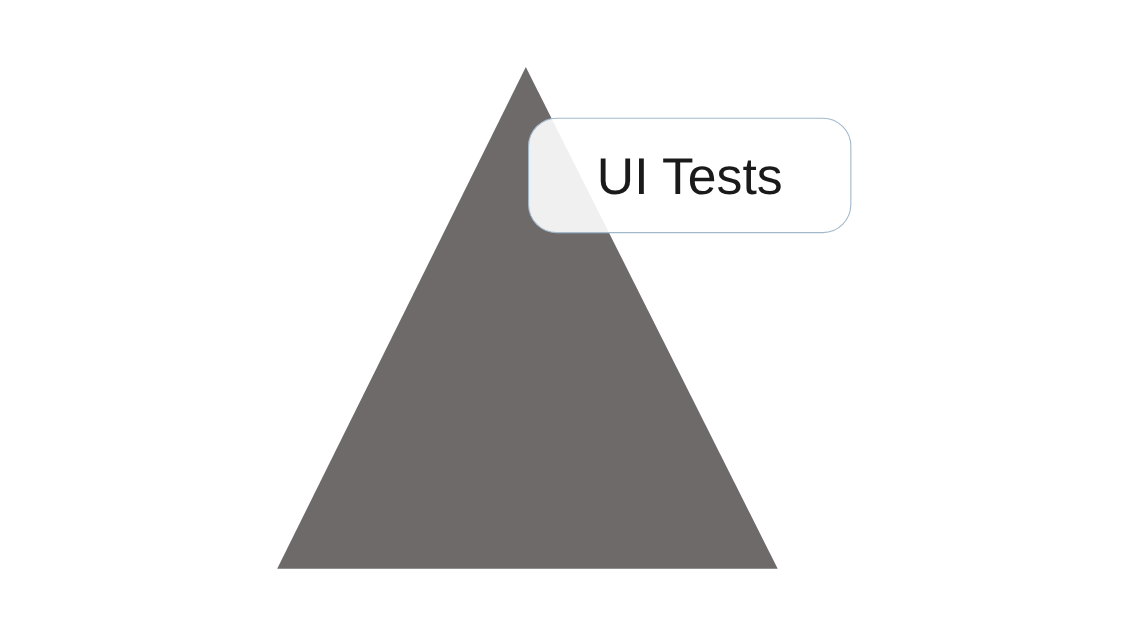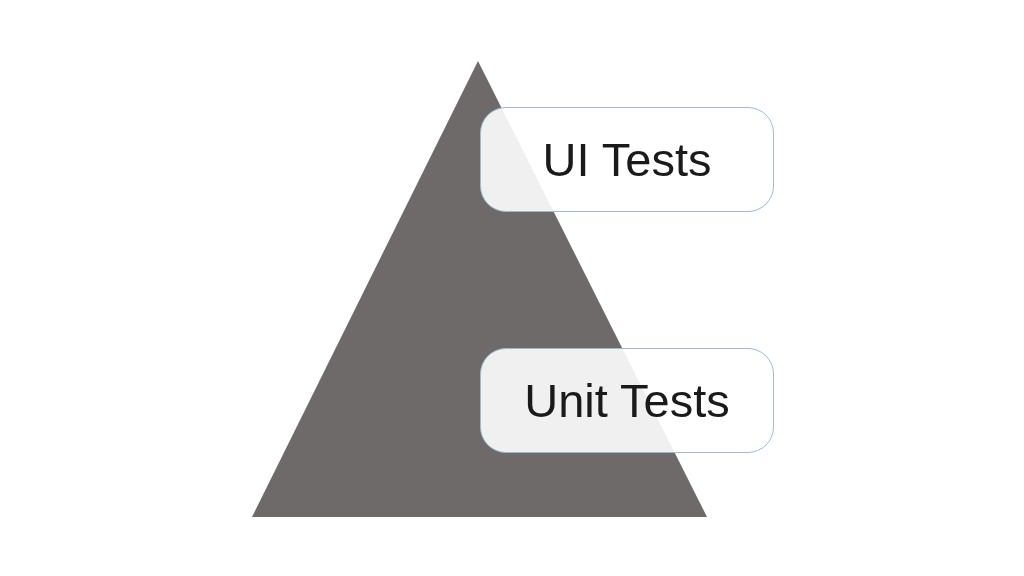--- a/index.html
+++ b/index.html
@@ -59,17 +59,14 @@
 
   <svg class="pyramid-svg" viewBox="0 0 1024 576" xmlns="http://www.w3.org/2000/svg" aria-hidden="true">
     <polygon points="478,61 252,517 707,517"></polygon>
   </svg>
 
   <div class="level-box level-1">
     <span class="label">UI Tests</span>
   </div>
 
 
-  <div class="level-box level-3">
-    <span class="label">Unit Tests</span>
-  </div>
 
 </div>
 
 </body></html>

